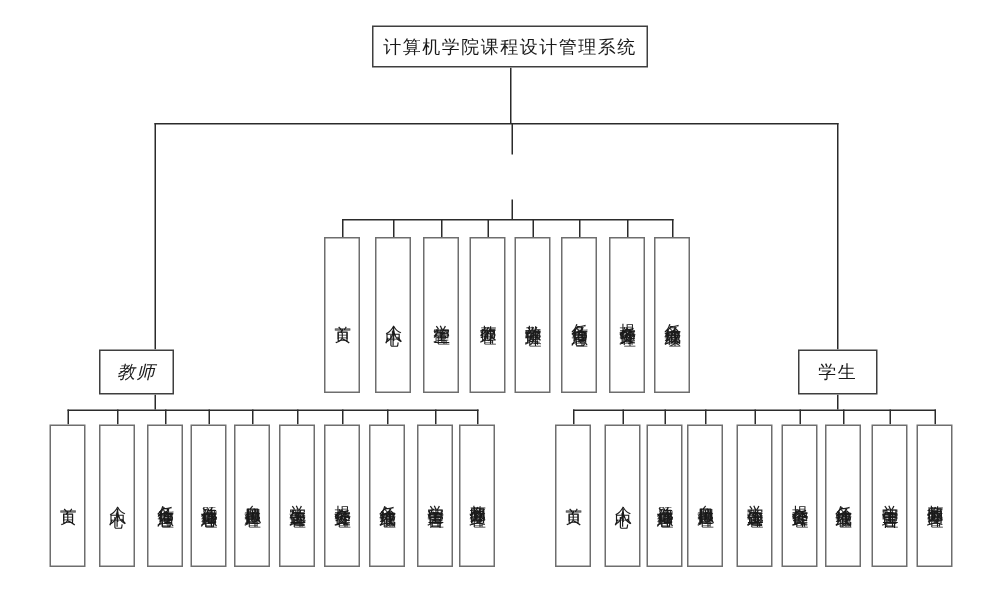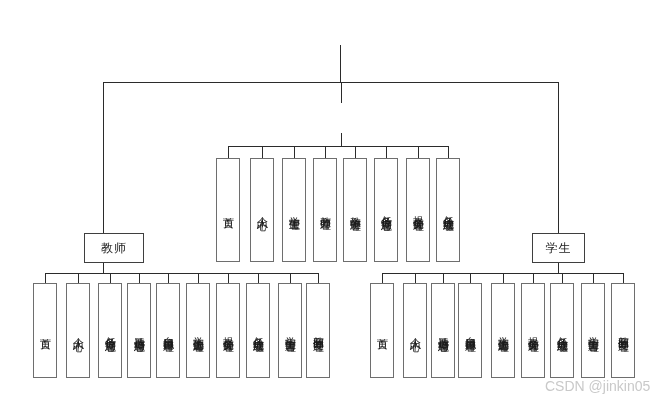--- a/index.html
+++ b/index.html
@@ -104,22 +104,23 @@
   <div class="line" style="left:382px; top:273px; width:1px; height:10px;"></div>
   <div class="line" style="left:415px; top:273px; width:1px; height:10px;"></div>
   <div class="line" style="left:443px; top:273px; width:1px; height:10px;"></div>
   <div class="line" style="left:470px; top:273px; width:1px; height:10px;"></div>
   <div class="line" style="left:503px; top:273px; width:1px; height:10px;"></div>
   <div class="line" style="left:533px; top:273px; width:1px; height:10px;"></div>
   <div class="line" style="left:562px; top:273px; width:1px; height:10px;"></div>
   <div class="line" style="left:593px; top:273px; width:1px; height:10px;"></div>
   <div class="line" style="left:623px; top:273px; width:1px; height:10px;"></div>
 
-
-  <div class="hnode" style="left:84px; top:233px; width:60px; height:30px;">教师</div>
+  <div class="hnode" style="left:248px; top:17px; width:184px; height:28px;">计算机学院课程设计管理系统</div>
+
+  <div class="hnode" style="left:66px; top:233px; width:50px; height:30px;font-style:italic;">教师</div>
   <div class="hnode" style="left:532px; top:233px; width:53px; height:30px;">学生</div>
 
   <div class="vnode" style="left:216px; top:158px; height:104px;">
       <span>首页</span>
     </div>
   <div class="vnode" style="left:250px; top:158px; height:104px;">
       <span>个人中心</span>
     </div>
   <div class="vnode" style="left:282px; top:158px; height:104px;">
       <span>学生管理</span>
@@ -192,14 +193,13 @@
   <div class="vnode" style="left:550px; top:283px; height:95px;">
       <span>任务成绩管理</span>
     </div>
   <div class="vnode" style="left:581px; top:283px; height:95px;">
       <span>学生留言管理</span>
     </div>
   <div class="vnode" style="left:611px; top:283px; height:95px;">
       <span>教师回复管理</span>
     </div>
 
-  <div class="watermark">CSDN @jinkin05</div>
 </div>
 
 </body></html>

